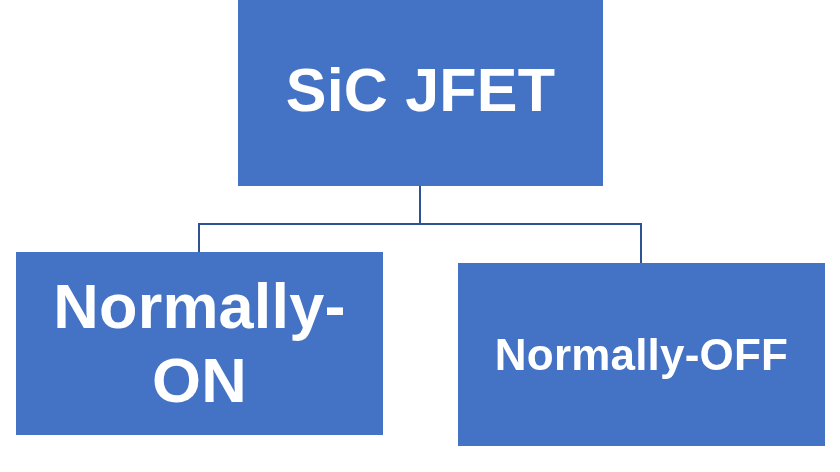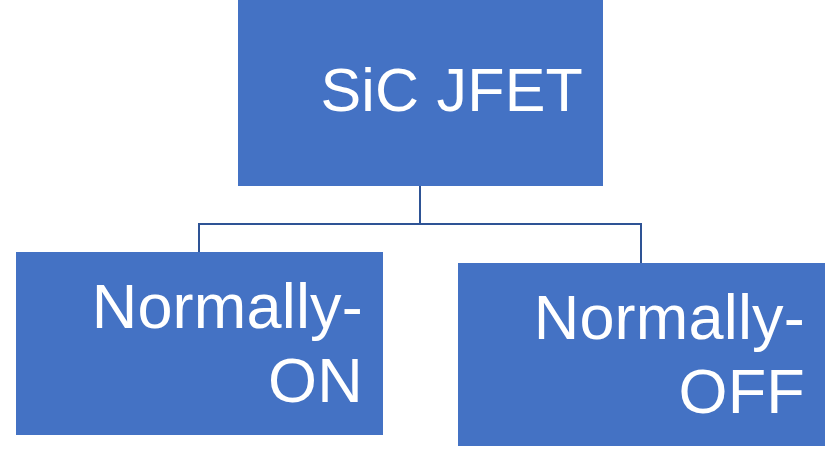--- a/index.html
+++ b/index.html
@@ -39,25 +39,24 @@
     justify-content: center;
     text-align: center;
     color: #FFFFFF;
     background: #4472C4;
     line-height: 1.16;
     -webkit-font-smoothing: antialiased;
   }
   .node-label {
     display: block;
     width: 100%;
-    padding: 0 20px;
+    padding: 0 6px;
     box-sizing: border-box;
-    font-weight: 400;
+    font-weight: 700;
     letter-spacing: 0.2px;
-    text-align: right;
   }
 
   
   #node-root {
     left: 238px;
     top: -6px;
     width: 365px;
     height: 192px;
   }
   #node-root .node-label {
@@ -76,21 +75,21 @@
   }
 
   
   #node-normally-off {
     left: 458px;
     top: 263px;
     width: 367px;
     height: 183px;
   }
   #node-normally-off .node-label {
-    font-size: 63px;
+    font-size: 44px;
   }
 </style>
 </head>
 <body>
 
 <div id="diagram-canvas">
 
   <svg id="connector-layer" viewBox="0 0 840 472" width="840" height="472" xmlns="http://www.w3.org/2000/svg" aria-hidden="true">
     <g stroke="#2E5395" stroke-width="2" fill="none" shape-rendering="crispEdges">
       <line x1="420" y1="186" x2="420" y2="225"></line>

